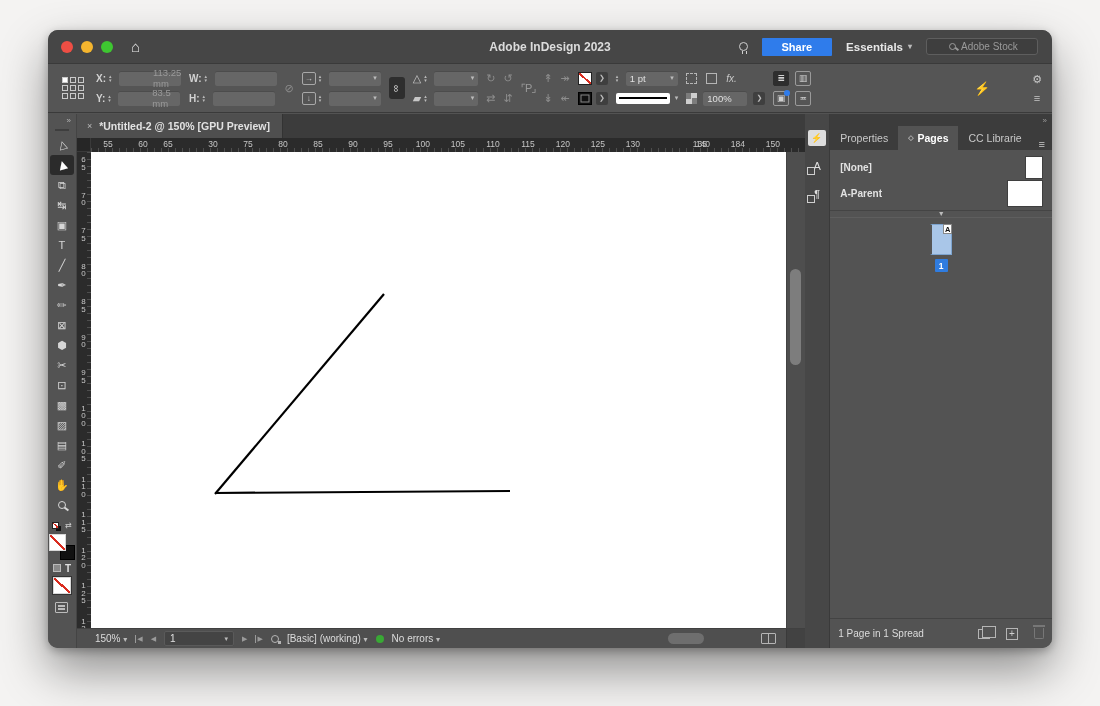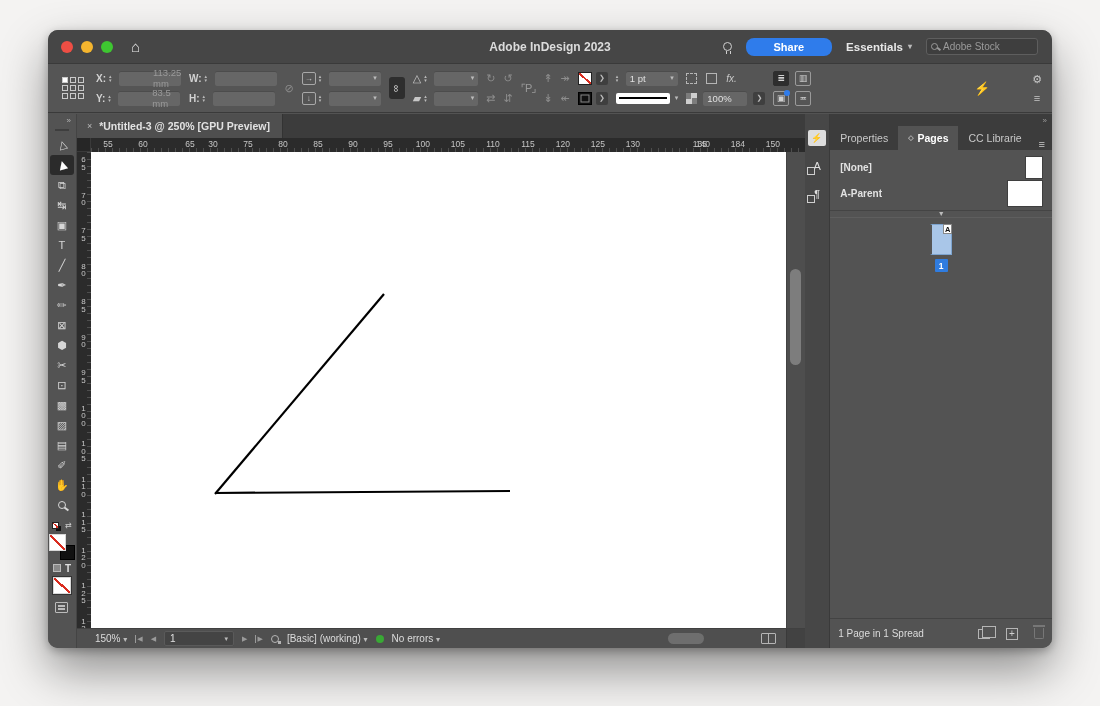--- a/index.html
+++ b/index.html
@@ -12,24 +12,24 @@
 
   
   .titlebar { position:relative; height:34px; background:#464646; display:flex; align-items:center; border-bottom:1px solid #3a3a3a; }
   .lights { display:flex; gap:8px; margin-left:13px; }
   .light { width:12px; height:12px; border-radius:50%; }
   .home { margin-left:18px; color:#e6e6e6; font-size:15px; line-height:1; }
   .wtitle { position:absolute; left:0; right:0; text-align:center; color:#dcdcdc; font-size:12px; font-weight:bold; pointer-events:none; }
   .tb-right { margin-left:auto; display:flex; align-items:center; gap:14px; margin-right:14px; }
   .bulb { width:9px; height:9px; border:1.4px solid #cfcfcf; border-radius:50%; position:relative; }
   .bulb::after { content:''; position:absolute; left:2px; top:8px; width:3px; height:3px; border-left:1.4px solid #cfcfcf; border-right:1.4px solid #cfcfcf; }
-  .share { background:#2f7ceb; color:#fff; font-size:11px; font-weight:bold; padding:3px 28px; border-radius:8px; }
+  .share { background:#2f7ceb; color:#fff; font-size:11px; font-weight:bold; padding:3px 20px; border-radius:1px; }
   .workspace { color:#e8e8e8; font-size:11.5px; font-weight:bold; display:flex; gap:5px; align-items:center; }
   .chev { font-size:8px; color:#bbb; }
-  .stock { display:flex; align-items:center; gap:5px; background:#3e3e3e; border:1px solid #5e5e5e; border-radius:3px; height:17px; width:112px; padding:0 4px; }
+  .stock { display:flex; align-items:center; gap:5px; background:#3e3e3e; border:1px solid #5e5e5e; border-radius:3px; height:17px; width:112px; padding:0 22px; }
   .magicon { width:7px; height:7px; border:1.4px solid #9a9a9a; border-radius:50%; position:relative; flex:none; }
   .magicon::after { content:''; position:absolute; width:4px; height:1.6px; background:#9a9a9a; right:-4px; bottom:-1px; transform:rotate(38deg); }
   .stock input { background:transparent; border:none; outline:none; color:#9a9a9a; font-size:10px; width:80px; font-family:inherit; }
   .stock input::placeholder { color:#9a9a9a; }
 
   
   .controlbar { height:49px; background:#555; border-bottom:1px solid #3a3a3a; display:flex; align-items:center; gap:8px; padding:0 8px 0 14px; color:#ccc; }
   .proxy { display:grid; grid-template-columns:repeat(3,6px); grid-template-rows:repeat(3,6px); gap:2px; margin-right:4px; }
   .proxy i { border:1px solid #c9c9c9; display:block; }
   .proxy i.on { background:#fff; }
@@ -439,29 +439,29 @@
           </div>
           <div class="none-sw"></div>
           <div class="screenmode"></div>
         </div>
       </div>
 
       <div class="doccol">
         <div class="tabbar">
           <div class="doctab">
             <span class="x">×</span>
-            <span class="t">*Untitled-3 @ 250% [GPU Preview]</span>
+            <span class="t">*Untitled-2 @ 150% [GPU Preview]</span>
           </div>
         </div>
         <div class="rulerrow">
           <div class="rulercorner"></div>
           <div class="h-ruler">
               <span class="htick" style="left: 0px;">55</span>
               <span class="htick" style="left: 35px;">60</span>
-              <span class="htick" style="left: 82px;">65</span>
+              <span class="htick" style="left: 60px;">65</span>
               <span class="htick" style="left: 105px;">30</span>
               <span class="htick" style="left: 140px;">75</span>
               <span class="htick" style="left: 175px;">80</span>
               <span class="htick" style="left: 210px;">85</span>
               <span class="htick" style="left: 245px;">90</span>
               <span class="htick" style="left: 280px;">95</span>
               <span class="htick" style="left: 315px;">100</span>
               <span class="htick" style="left: 350px;">105</span>
               <span class="htick" style="left: 385px;">110</span>
               <span class="htick" style="left: 420px;">115</span>

